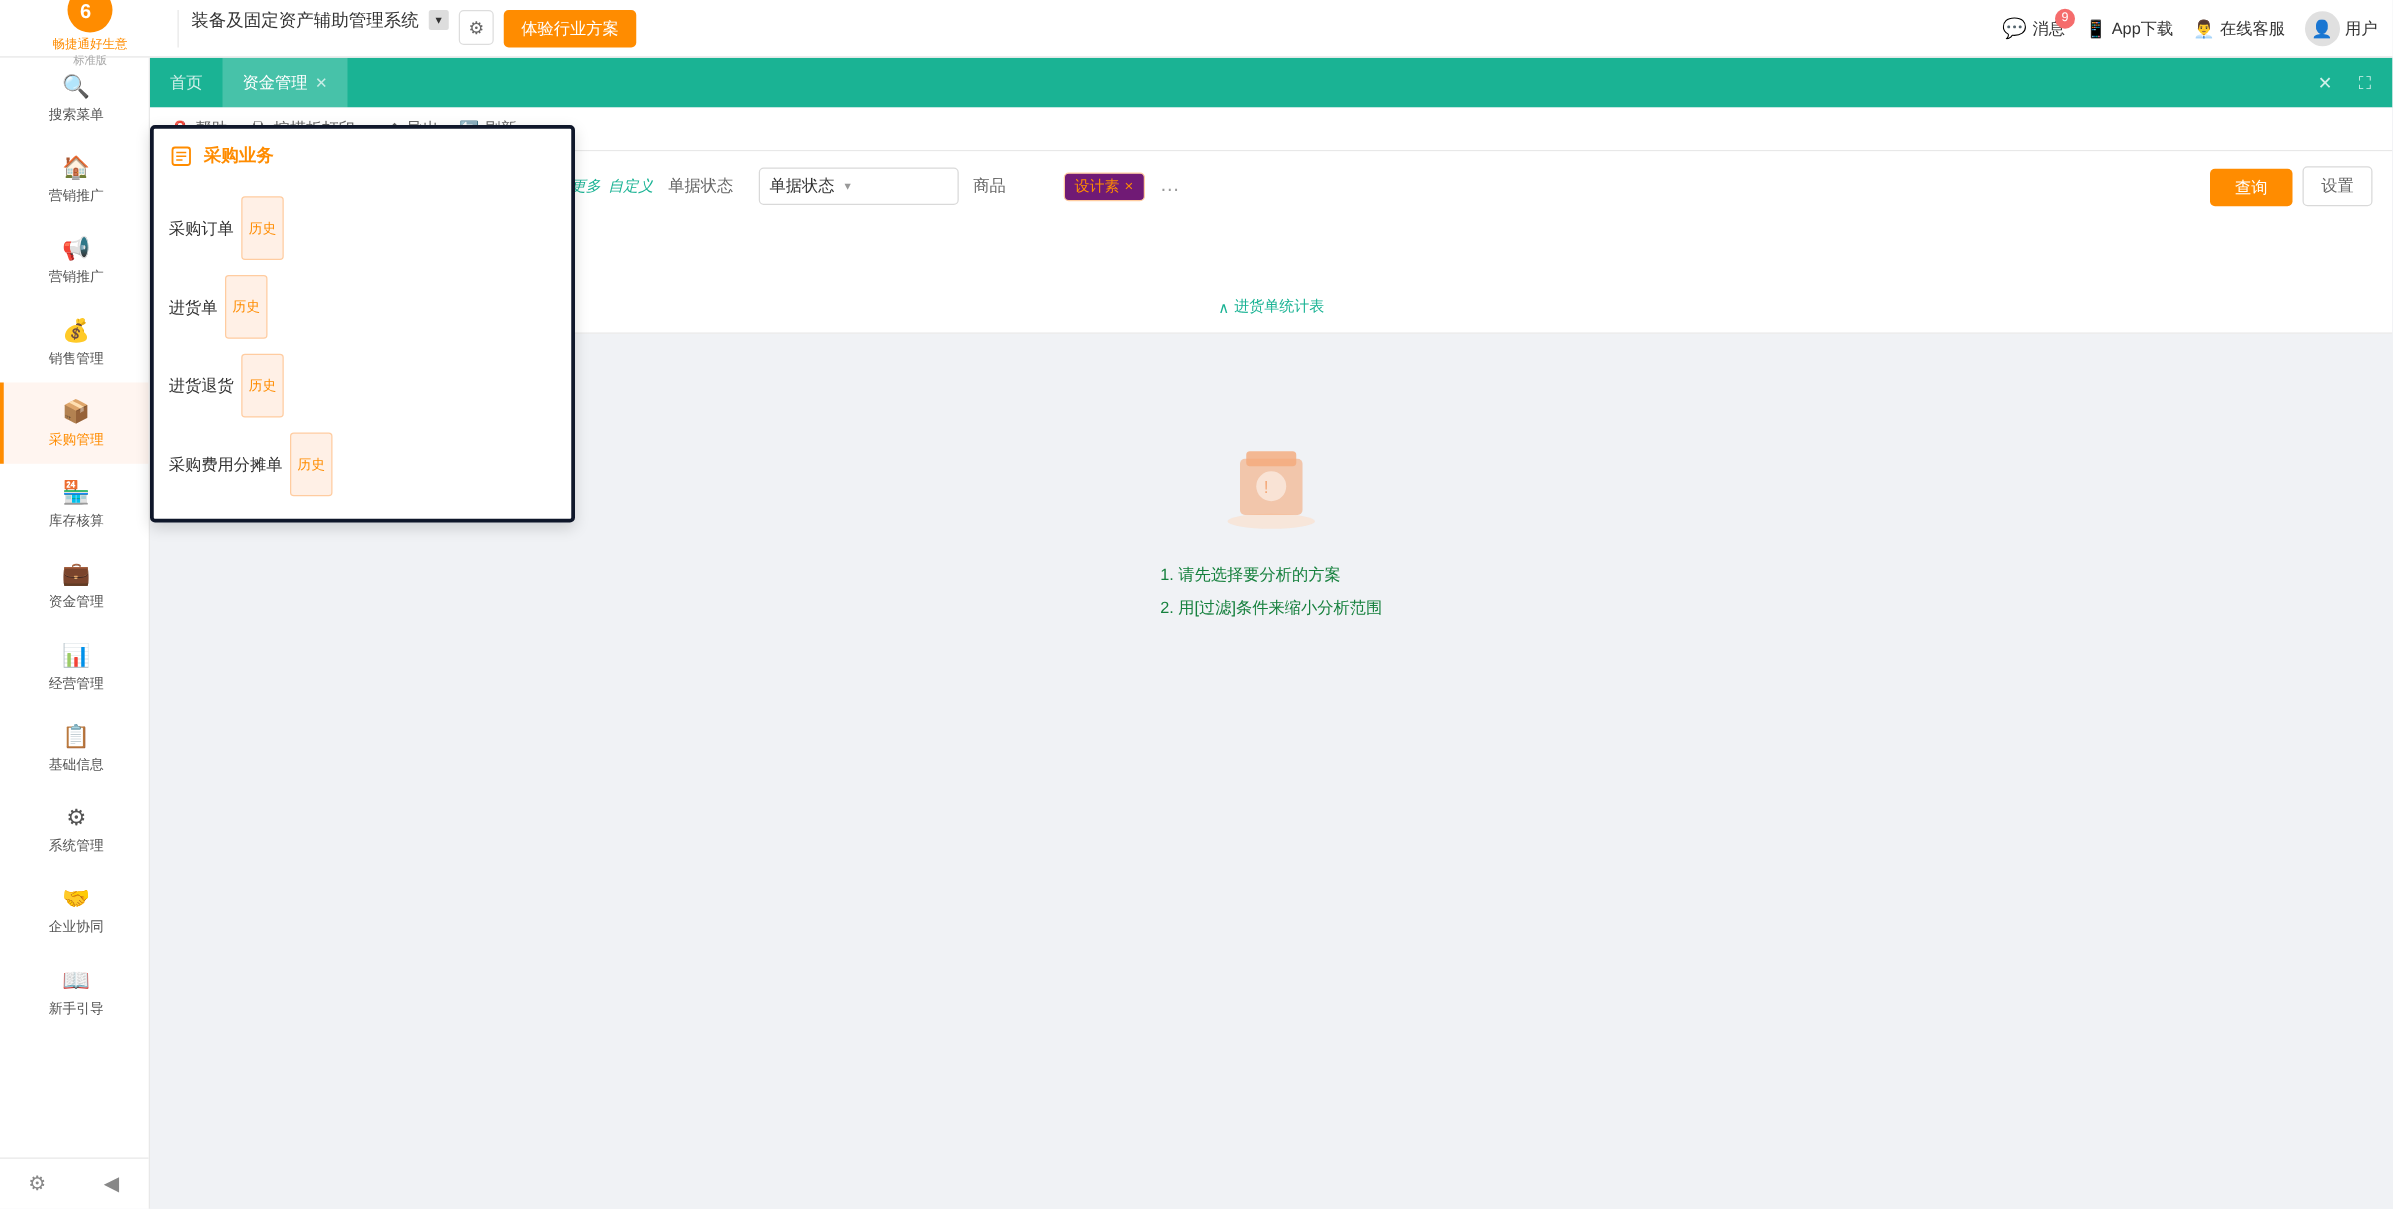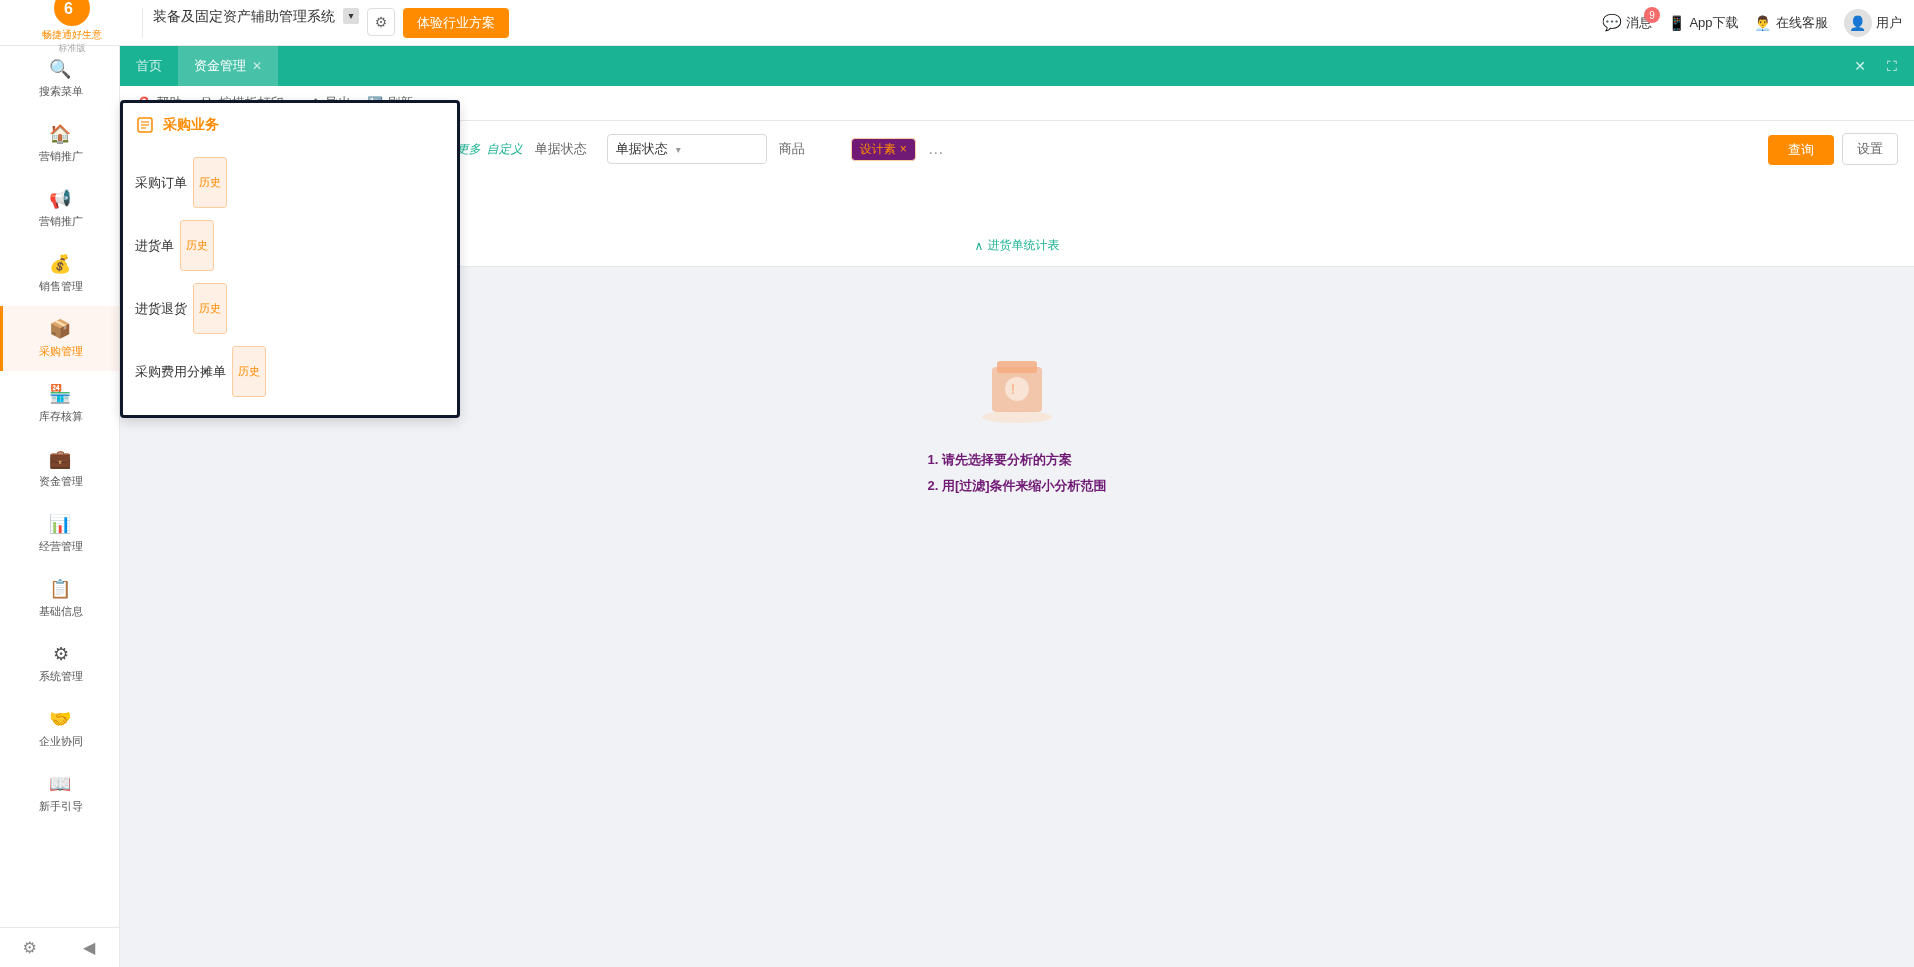--- a/index.html
+++ b/index.html
@@ -231,21 +231,21 @@
     .empty-state {
       display: flex; flex-direction: column;
       align-items: center; justify-content: center;
       padding: 80px 0;
     }
     .empty-icon {
       width: 100px; height: 80px;
       position: relative; margin-bottom: 20px;
     }
     .empty-icon svg { width: 100%; height: 100%; }
-    .empty-tips { color: #701a75; font-size: 13px; line-height: 2; font-weight: bold; }
+    .empty-tips { color: #15803d; font-size: 13px; line-height: 2; }
     .empty-tips li { list-style: decimal; list-style-position: inside; }
     .dropdown-menu {
       position: absolute;
       top: 100px; left: 120px;
       background: white;
       border: 3px solid #0f172a;
       border-radius: 4px;
       box-shadow: 0 4px 12px rgba(0,0,0,0.15);
       width: 340px;
       padding: 12px;

